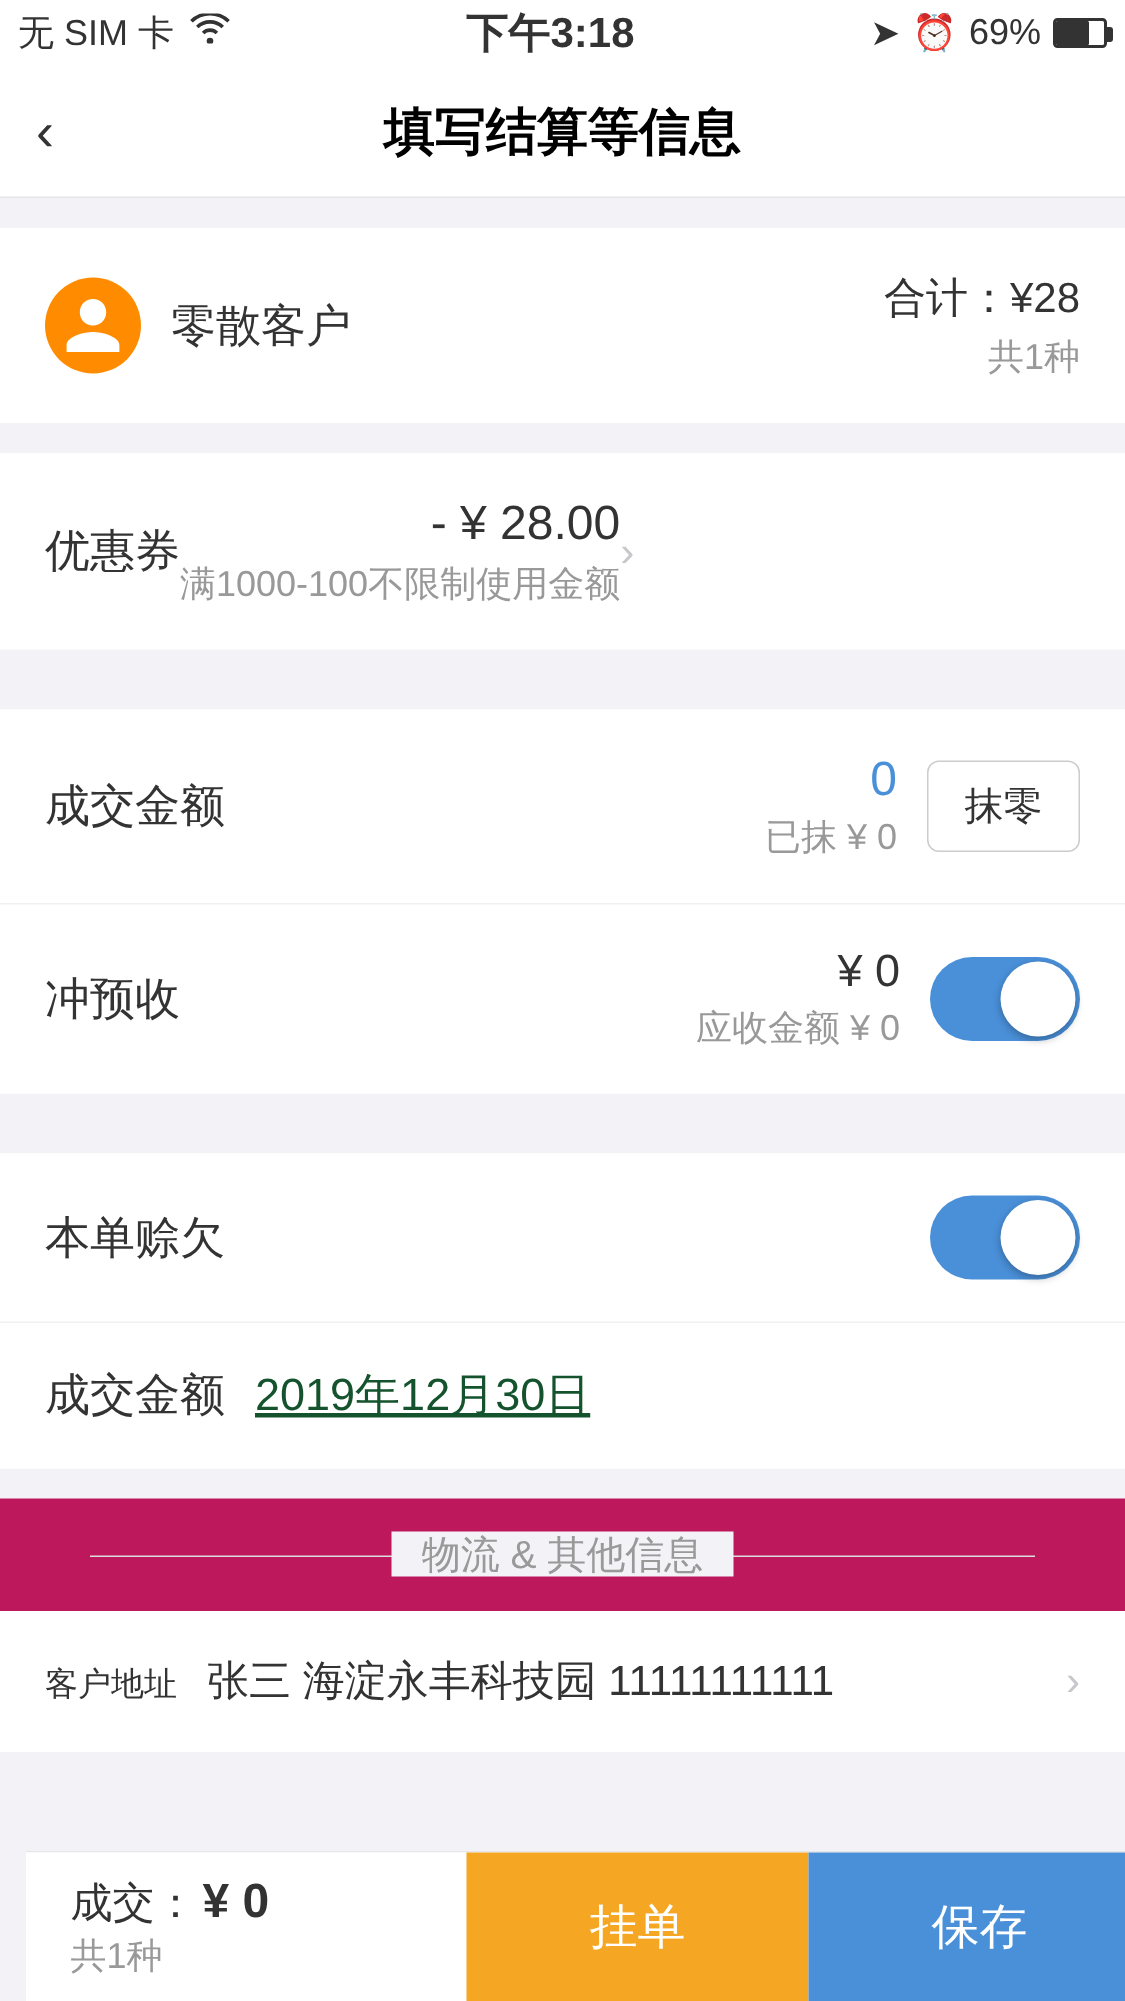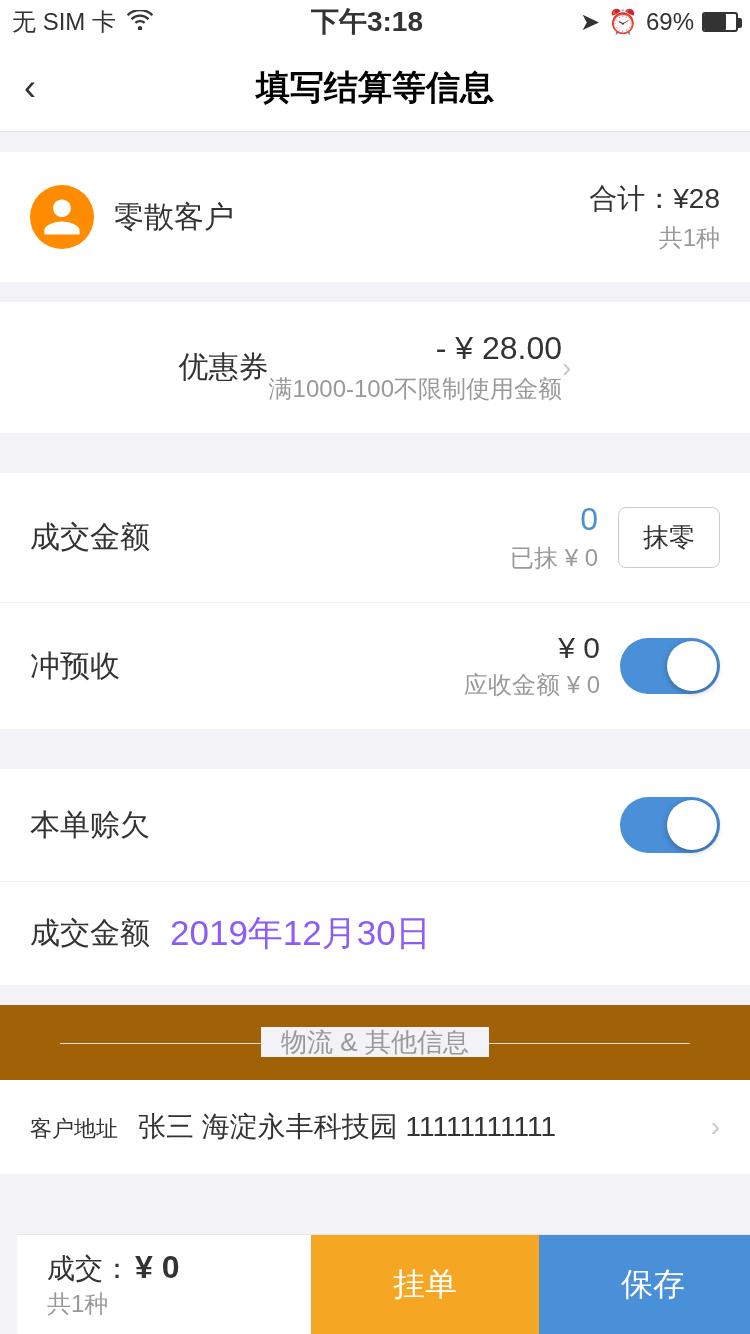--- a/index.html
+++ b/index.html
@@ -79,24 +79,24 @@
     .customer-name { font-size: 30px; color: #333; font-weight: 500; }
     .customer-right { text-align: right; }
     .customer-total { font-size: 28px; color: #333; }
     .customer-count { font-size: 24px; color: #999; margin-top: 4px; }
     .row-label { font-size: 30px; color: #333; }
     .row-chevron { color: #c7c7cc; font-size: 28px; }
 
     
     .coupon-section {
       background: #fff;
-      padding: 28px 14px;
-      display: flex;
-      align-items: center;
-      justify-content: center;
+      padding: 28px 30px;
+      display: flex;
+      align-items: center;
+      justify-content: flex-start;
       cursor: pointer;
     }
     .coupon-right { text-align: right; }
     .coupon-amount { font-size: 32px; color: #333; font-weight: 500; }
     .coupon-desc { font-size: 24px; color: #999; margin-top: 6px; }
 
     
     .transaction-section {
       background: #fff;
       padding: 28px 30px;
@@ -174,21 +174,21 @@
     
     .due-date-section {
       background: #fff;
       padding: 28px 30px;
       display: flex;
       align-items: center;
       gap: 20px;
       border-top: 1px solid #f0f0f0;
     }
     .due-date-label { font-size: 30px; color: #333; }
-    .due-date-value { font-size: 35px; color: #8b5cf6; }
+    .due-date-value { font-size: 30px; color: #14532d; text-decoration: underline; }
 
     
     .address-row {
       background: #fff;
       padding: 28px 30px;
       display: flex;
       align-items: center;
       justify-content: space-between;
       cursor: pointer;
     }
@@ -335,21 +335,21 @@
         <div class="toggle-knob"></div>
       </div>
     </div>
 
     <div class="due-date-section">
       <span class="due-date-label">成交金额</span>
       <span class="due-date-value">2019年12月30日</span>
     </div>
   </div>
 
-  <div style="background:#a16207; padding: 20px 30px; position: relative; text-align: center;">
+  <div style="background:#be185d; padding: 20px 30px; position: relative; text-align: center;">
     <div style="position:absolute;left:60px;right:60px;top:50%;height:1px;background:#ddd;"></div>
     <span style="font-size:26px;color:#999;background:#f2f2f7;padding:0 20px;position:relative;z-index:1;">物流 &amp; 其他信息</span>
   </div>
 
   <div class="section">
     <div class="address-row">
       <div class="address-left">
         <span class="address-label">客户地址</span>
         <span class="address-value">张三 海淀永丰科技园 11111111111</span>
       </div>

